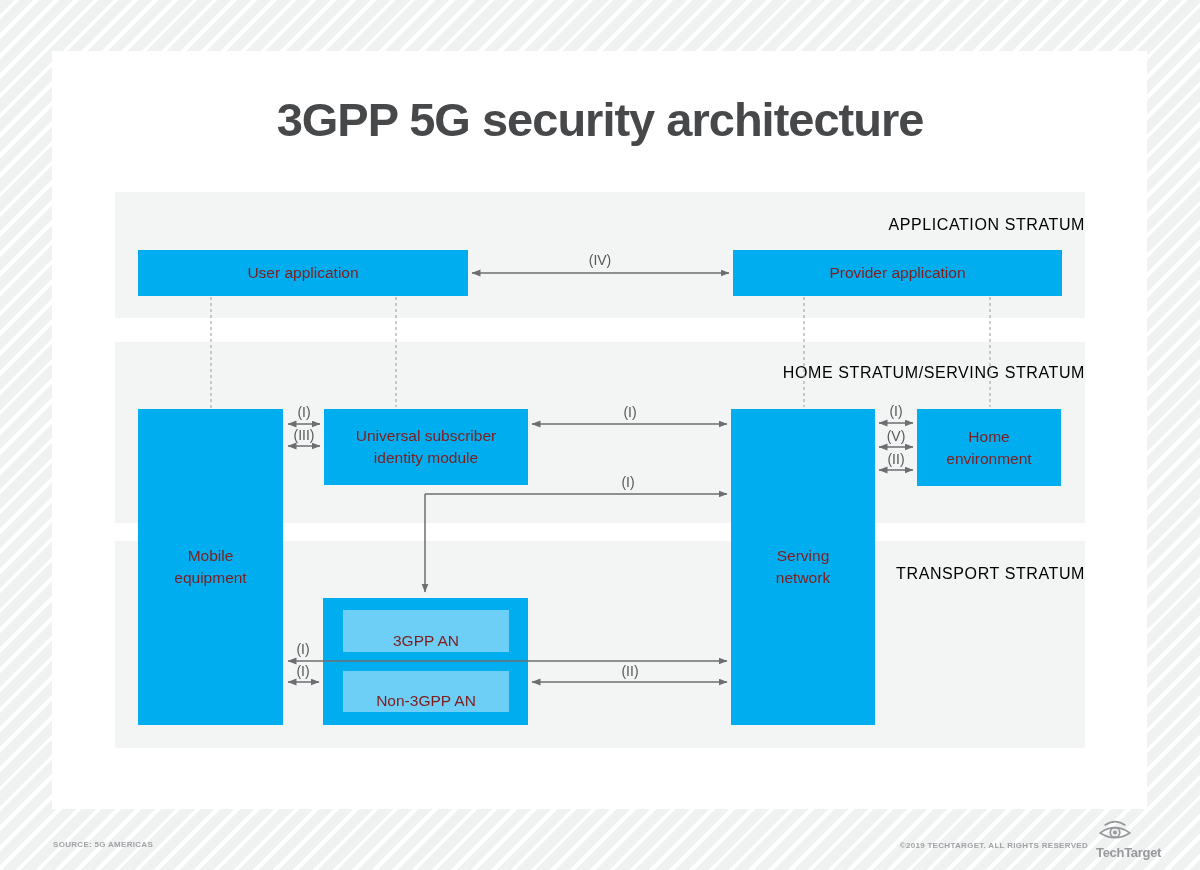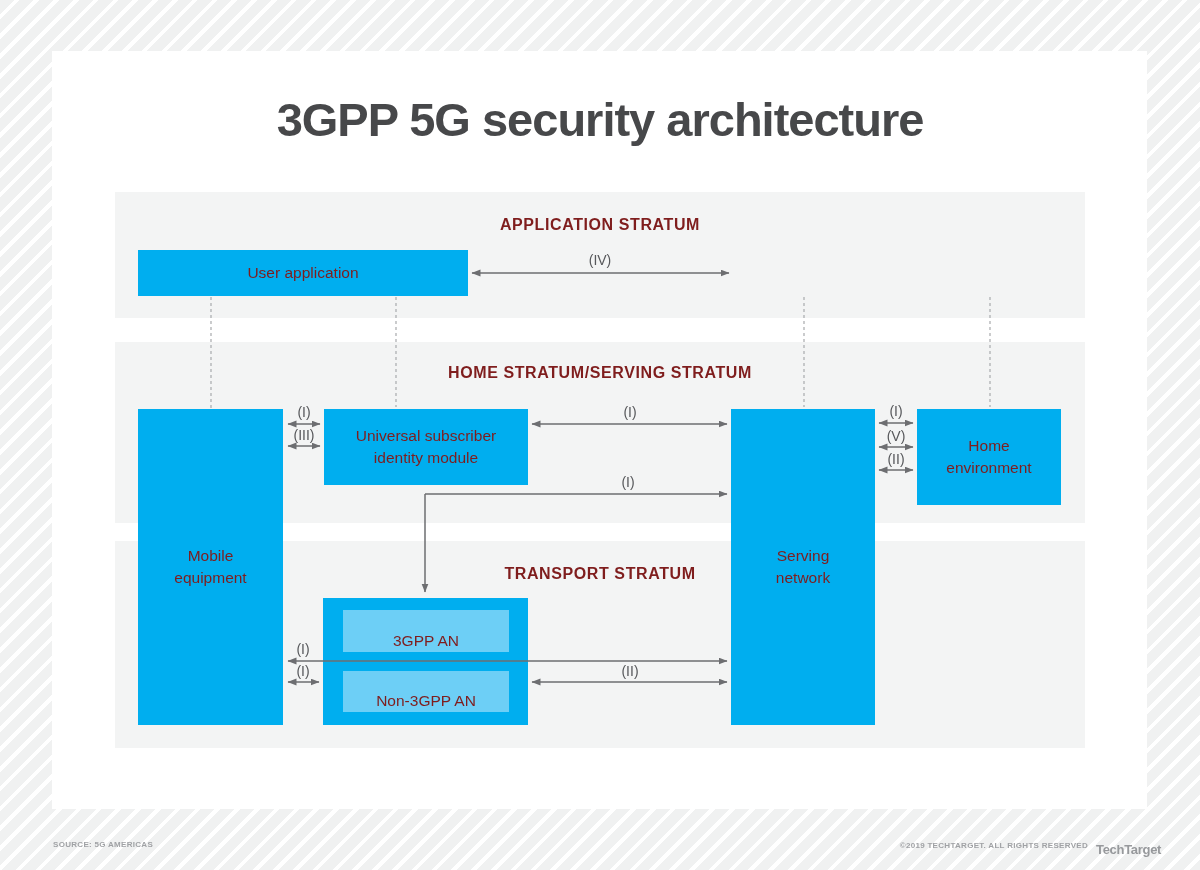--- a/index.html
+++ b/index.html
@@ -23,22 +23,22 @@
     font-size:47px;font-weight:700;letter-spacing:-1px;
     color:#47484a;
   }
   .band{
     position:absolute;left:115px;width:970px;background:#f3f4f4;
   }
   .band-1{top:192px;height:126px;}
   .band-2{top:342px;height:181px;}
   .band-3{top:541px;height:207px;}
   .band-label{
-    position:absolute;left:0;width:100%;text-align:center;
-    font-size:16px;font-weight:700;letter-spacing:.6px;color:#7f1d1d;
+    position:absolute;left:0;width:100%;text-align:right;
+    font-size:16px;font-weight:400;letter-spacing:.6px;color:#000000;
   }
   .node{
     position:absolute;background:#00aeef;color:#7f1d1d;
     display:flex;align-items:center;justify-content:center;
     text-align:center;font-size:15.5px;line-height:1.4;
   }
   .node.light{background:#6dcff6;align-items:flex-end;}
   .connectors{
     position:absolute;left:0;top:0;pointer-events:none;
   }
@@ -47,22 +47,22 @@
     font-size:14px;color:#57585b;white-space:nowrap;
   }
   .footer-note{
     position:absolute;
     font-size:8px;font-weight:700;letter-spacing:.3px;color:#a0a2a5;
     white-space:nowrap;
   }
   .src{left:53px;top:840px;}
   .copy{right:112px;top:841px;text-align:right;}
   .brand{
-    position:absolute;right:40px;top:836px;width:64px;
-    display:flex;flex-direction:row;align-items:center;
+    position:absolute;right:40px;top:819px;width:64px;
+    display:flex;flex-direction:column;
     color:#97999c;
   }
   .brand-word{
     font-size:13px;font-weight:700;letter-spacing:-.3px;margin-top:1px;
   }
 </style>
 </head>
 <body>
 
 <div class="canvas">
@@ -78,34 +78,37 @@
     <div class="band-label" style="top:22px">HOME STRATUM/SERVING STRATUM</div>
   </div>
   <div class="band band-3">
     <div class="band-label" style="top:24px">TRANSPORT STRATUM</div>
   </div>
 
   <div class="node" style="left:138px;top:250px;width:330px;height:46px">
     <span>User application</span>
   </div>
 
+  <div class="node" style="left:733px;top:250px;width:329px;height:46px">
+    <span>Provider application</span>
+  </div>
 
   <div class="node" style="left:138px;top:409px;width:145px;height:316px;padding:0 28px;box-sizing:border-box">
     <span>Mobile equipment</span>
   </div>
 
   <div class="node" style="left:324px;top:409px;width:204px;height:76px;padding:0 14px;box-sizing:border-box">
     <span>Universal subscriber identity module</span>
   </div>
 
   <div class="node" style="left:731px;top:409px;width:144px;height:316px;padding:0 28px;box-sizing:border-box">
     <span>Serving network</span>
   </div>
 
-  <div class="node" style="left:917px;top:409px;width:144px;height:96px;padding:0 16px;box-sizing:border-box">
+  <div class="node" style="left:917px;top:409px;width:144px;height:77px;padding:0 16px;box-sizing:border-box">
     <span>Home environment</span>
   </div>
 
   <div class="node" style="left:323px;top:598px;width:205px;height:127px"></div>
   <div class="node light" style="left:343px;top:610px;width:166px;height:42px">
     <span>3GPP AN</span>
   </div>
   <div class="node light" style="left:343px;top:671px;width:166px;height:41px">
     <span>Non-3GPP AN</span>
   </div>

